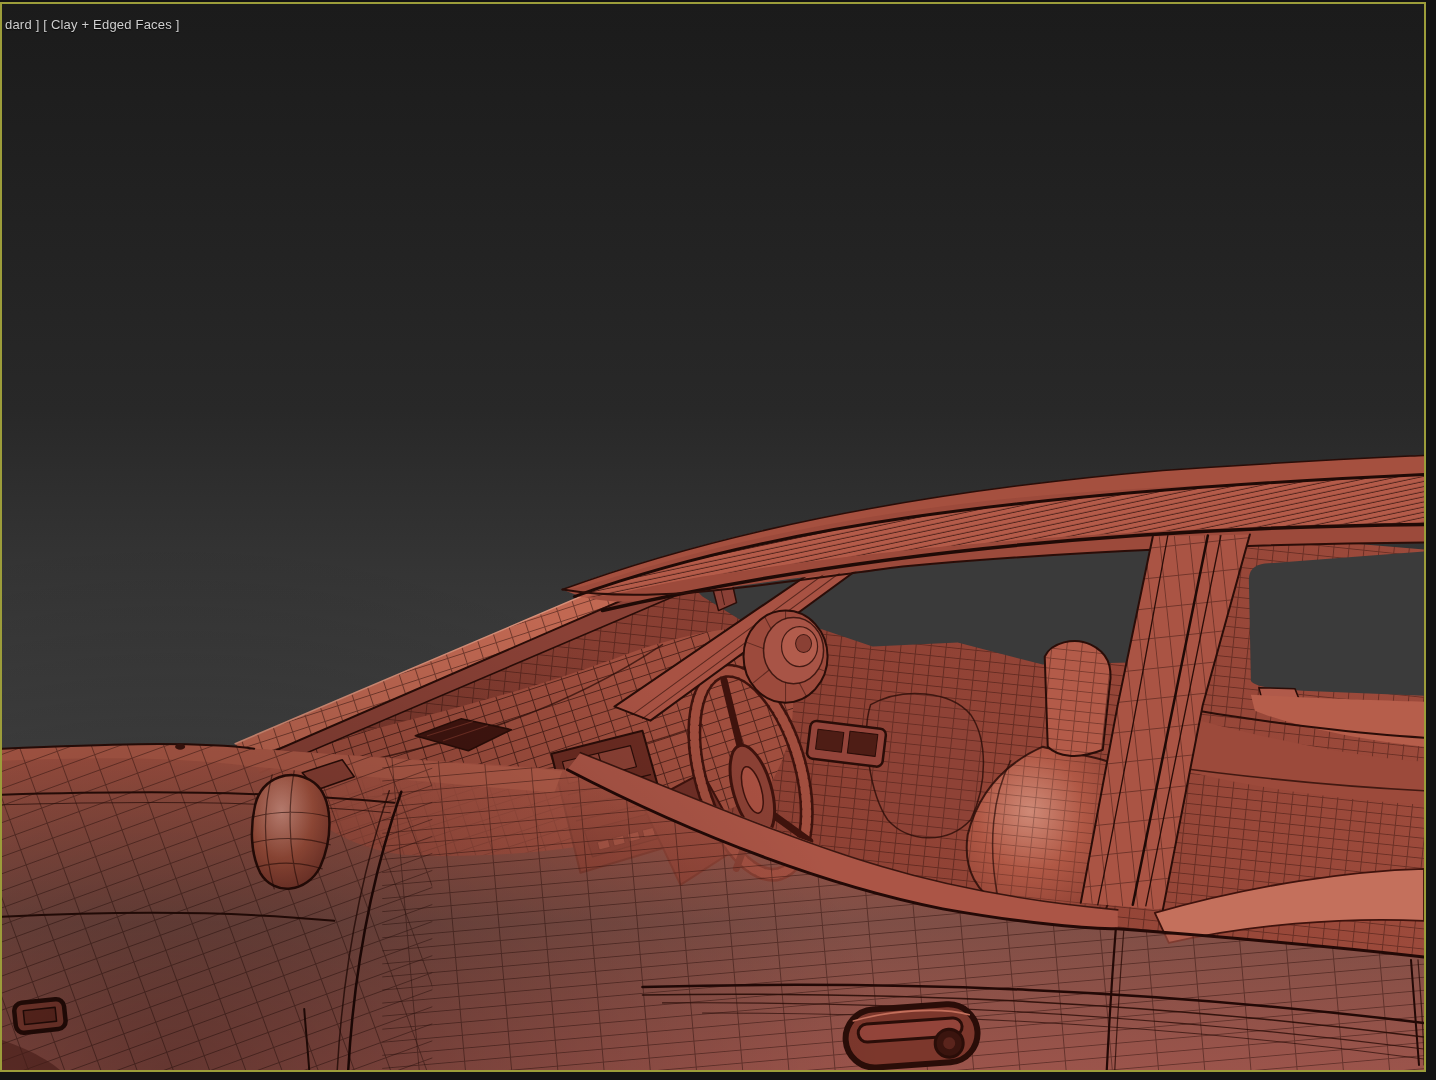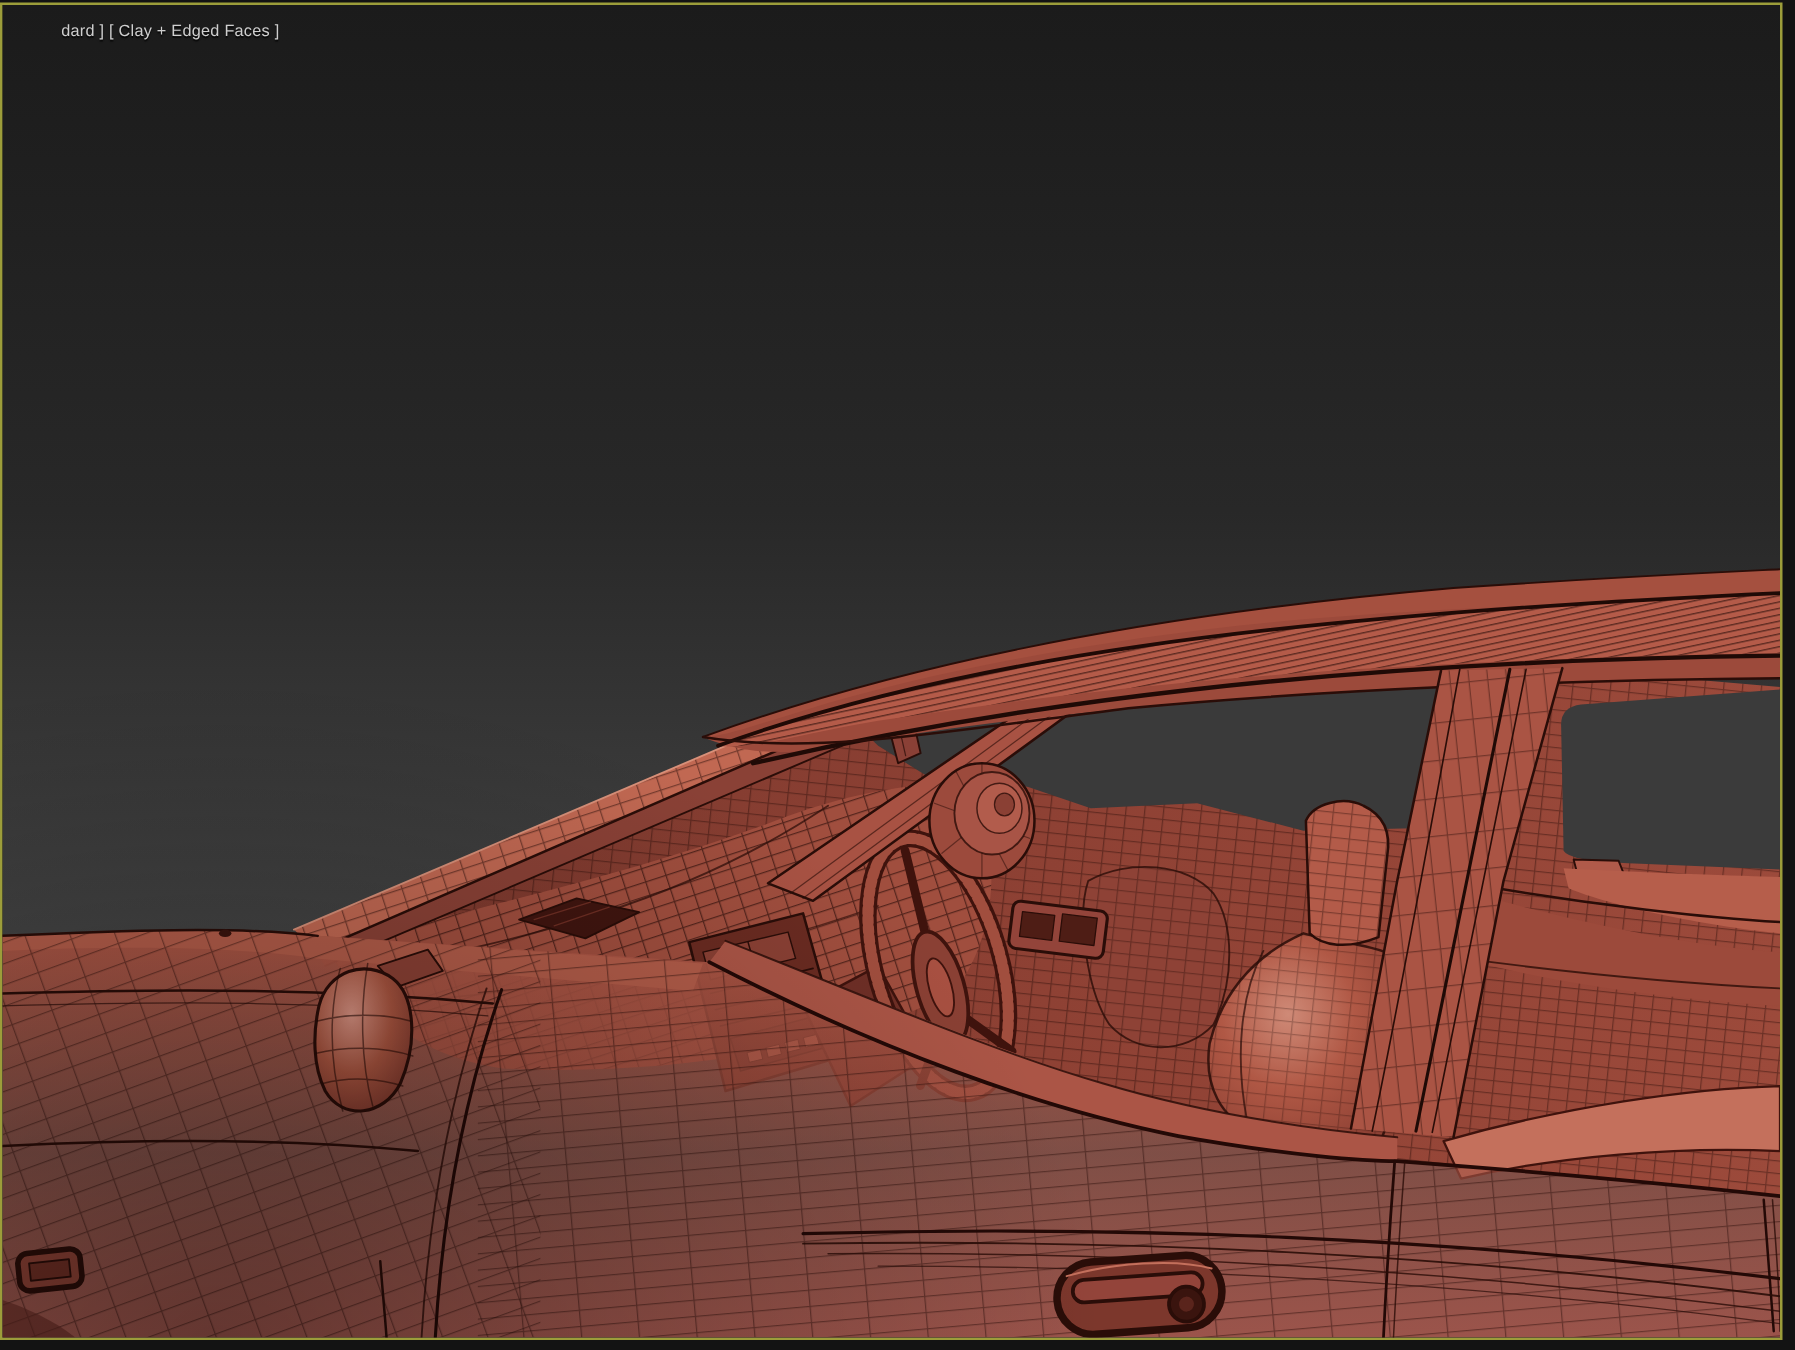--- a/index.html
+++ b/index.html
@@ -6,21 +6,21 @@
     --color-border:#9c9d3a; --color-bg_top:#1b1b1b; --color-bg_bottom:#4b4b4b;
     --color-label_text:#cfcfcf; --color-frame_outside:#131313;
   }
   html,body{margin:0;padding:0;background:var(--color-frame_outside);}
   #stage{position:relative;width:1436px;height:1080px;overflow:hidden;background:var(--color-frame_outside);
          font-family:"Liberation Sans",sans-serif;}
   #viewport{position:absolute;left:0;top:2px;width:1426px;height:1070px;box-sizing:border-box;
             border:2.5px solid var(--color-border);}
   #viewport svg{display:block;width:100%;height:100%;}
   #vp-label{position:absolute;left:3px;top:13px;font-size:13px;color:var(--color-label_text);
-            letter-spacing:0.2px;text-shadow:0 1px 1px rgba(0,0,0,.8);white-space:pre;user-select:none;margin-left:44px;}
+            letter-spacing:0.2px;text-shadow:0 1px 1px rgba(0,0,0,.8);white-space:pre;user-select:none;}
 </style>
 </head>
 <body>
 
 <div id="stage">
   <div id="viewport">
     <svg viewBox="0 0 1421 1065" preserveAspectRatio="none">
       <defs>
         <linearGradient id="bgGrad" x1="0" y1="0" x2="0" y2="1">
           <stop offset="0" stop-color="#1b1b1b"></stop>

